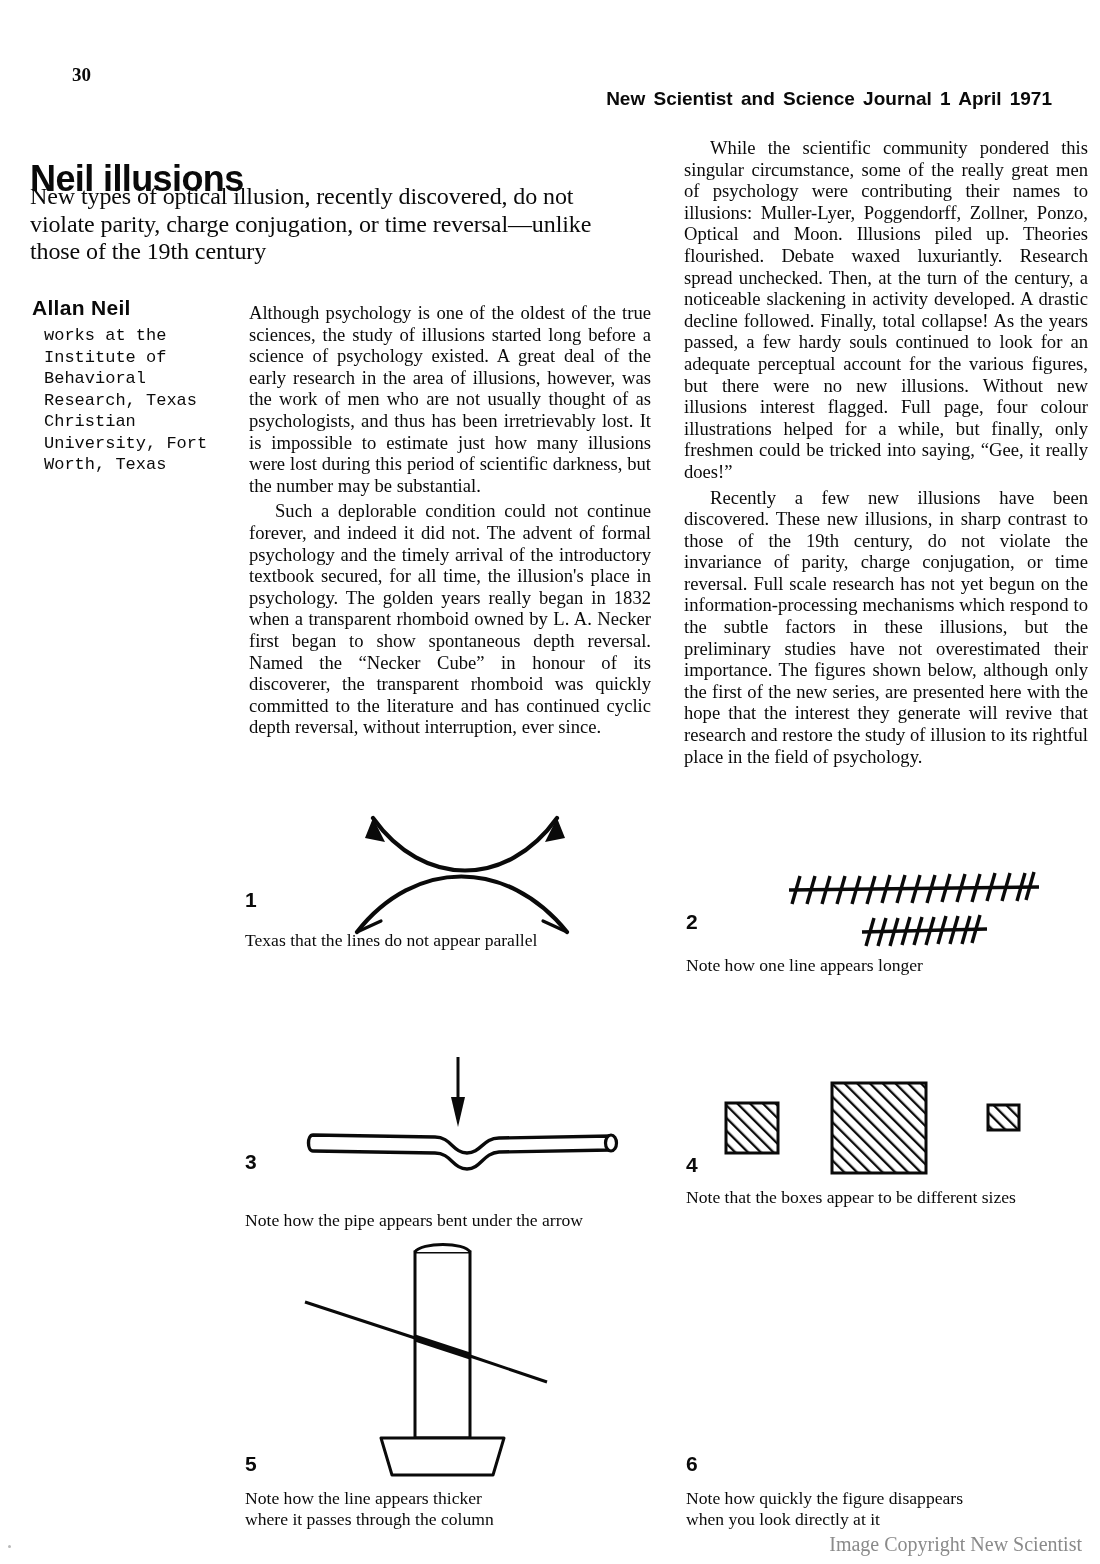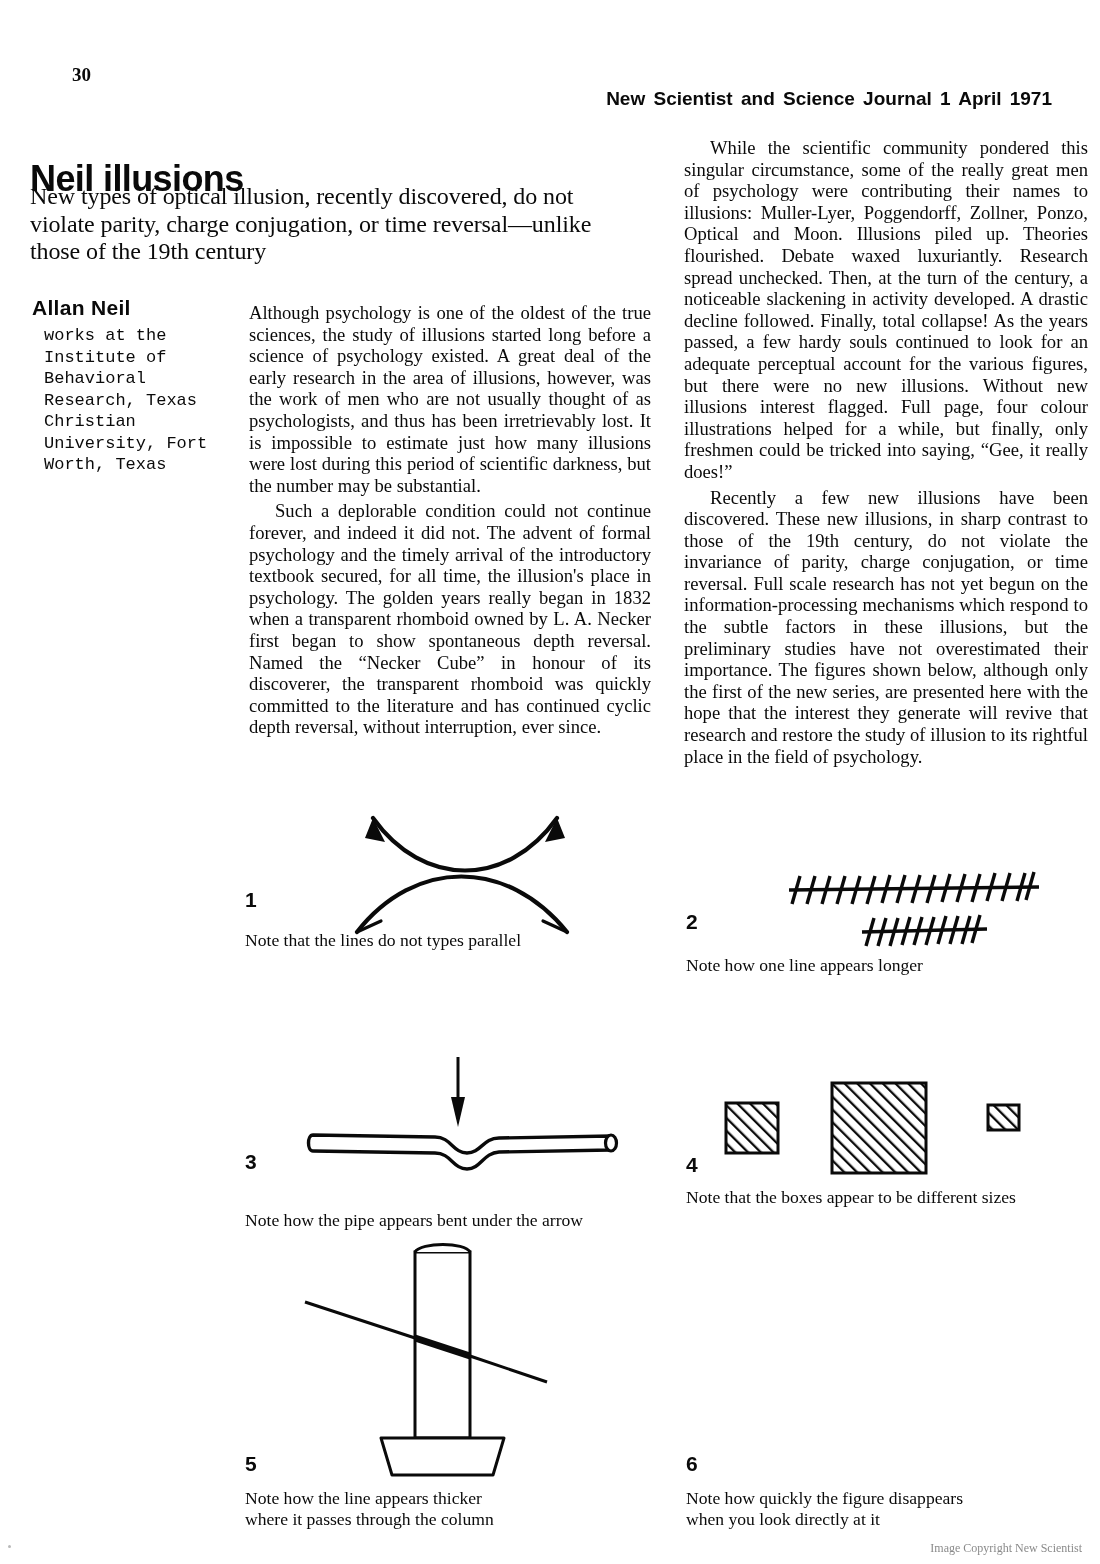--- a/index.html
+++ b/index.html
@@ -79,21 +79,21 @@
     position:absolute;
     font-family:"Liberation Serif", serif;
     font-size:17.6px; line-height:21px;
     white-space:pre-line;
   }
   svg { display:block; overflow:visible; }
 
   .credit {
     position:absolute; right:18px; bottom:8px;
     font-family:"Liberation Serif", serif;
-    font-size:12px; color:#8a8a8a;
+    font-size:20px; color:#8a8a8a;
   }
   .corner-dot {
     position:absolute; left:8px; bottom:16px;
     width:3px; height:3px; background:#b9b9b9; border-radius:50%;
   }
 </style>
 </head>
 <body>
 
 <div class="page">
@@ -124,21 +124,21 @@
 
       <path d="M128 38 C 178 108, 262 108, 312 38" fill="none" stroke="#0a0a0a" stroke-width="4.2" stroke-linecap="round"></path>
       <path d="M128 38 L 140 62 L 120 58 Z" fill="#0a0a0a"></path>
       <path d="M312 38 L 300 62 L 320 58 Z" fill="#0a0a0a"></path>
 
       <path d="M112 152 C 170 78, 262 78, 322 152" fill="none" stroke="#0a0a0a" stroke-width="4.2" stroke-linecap="round"></path>
       <path d="M112 152 L 136 141" fill="none" stroke="#0a0a0a" stroke-width="3.2" stroke-linecap="round"></path>
       <path d="M322 152 L 298 141" fill="none" stroke="#0a0a0a" stroke-width="3.2" stroke-linecap="round"></path>
     </svg>
     <div class="fignum" style="left:0px; top:108px;">1</div>
-    <div class="figcap" style="left:0px; top:150px; width:420px;">Note that the lines do not types parallel</div>
+    <div class="figcap" style="left:0px; top:150px; width:420px;">Texas that the lines do not appear parallel</div>
   </div>
 
   <div class="fig" style="left:686px; top:850px; width:420px; height:140px;">
     <svg width="330" height="90" viewBox="0 0 330 90" style="position:absolute; left:48px; top:10px;">
       <g stroke="#0a0a0a" stroke-width="3.4" stroke-linecap="butt">
 
         <line x1="55" y1="30" x2="305" y2="27"></line>
         <g>
           <line x1="66" y1="16" x2="58" y2="44"></line>
             <line x1="81" y1="16" x2="73" y2="44"></line>

